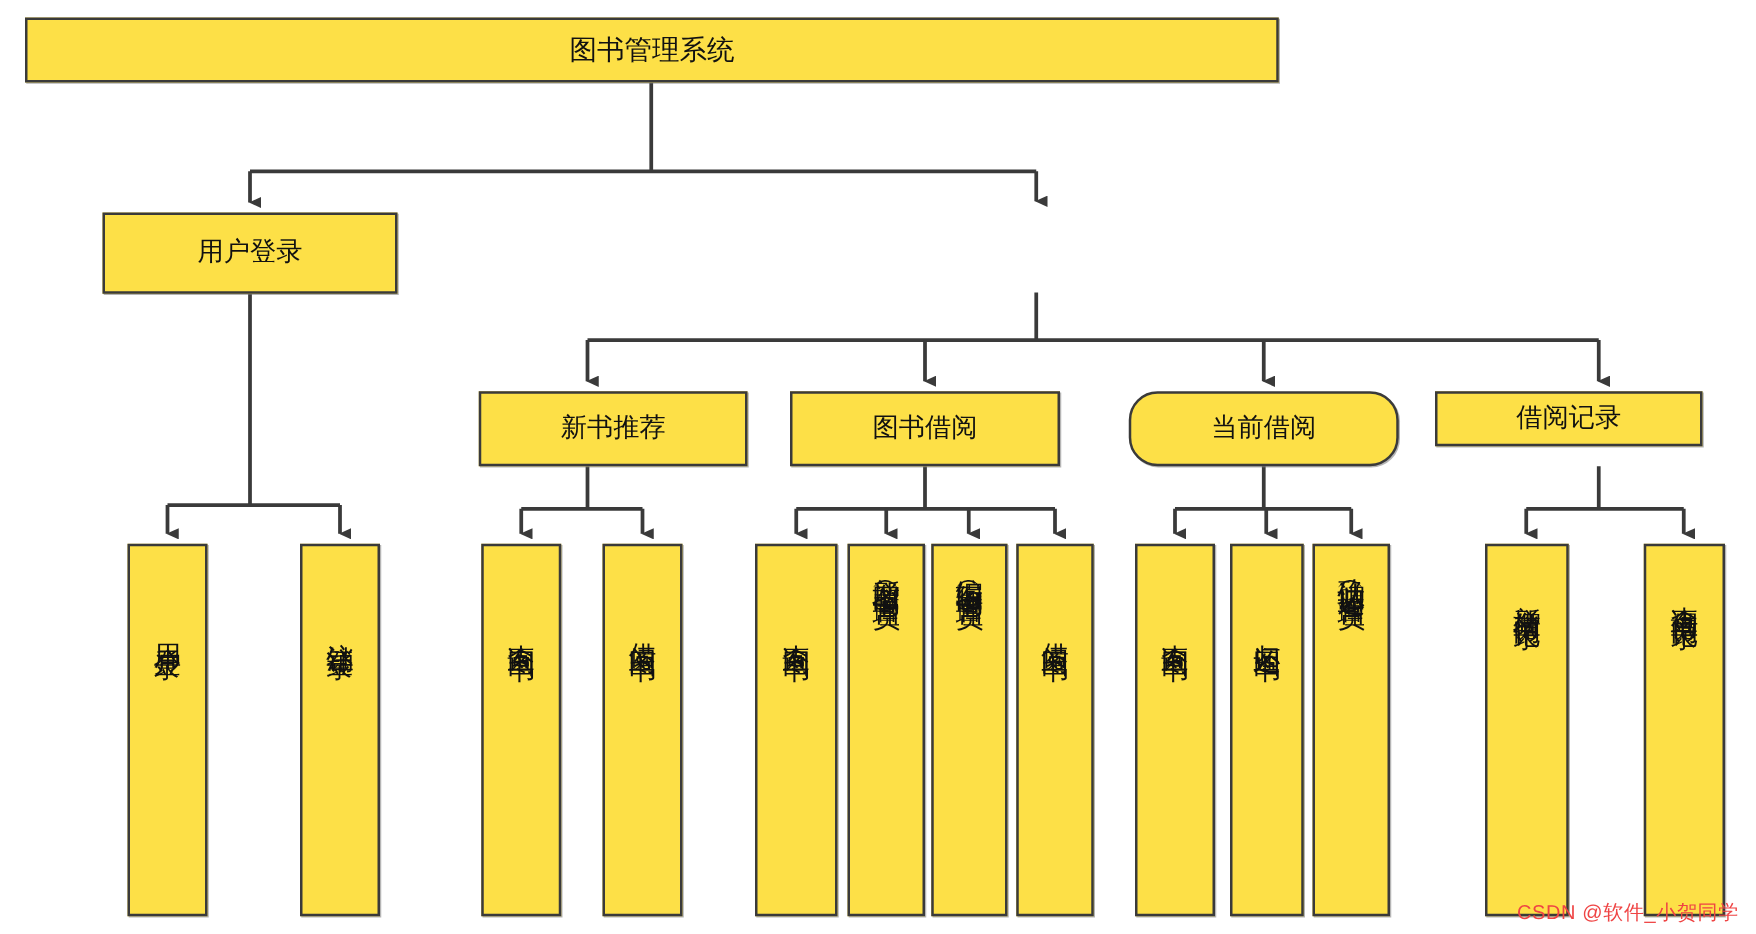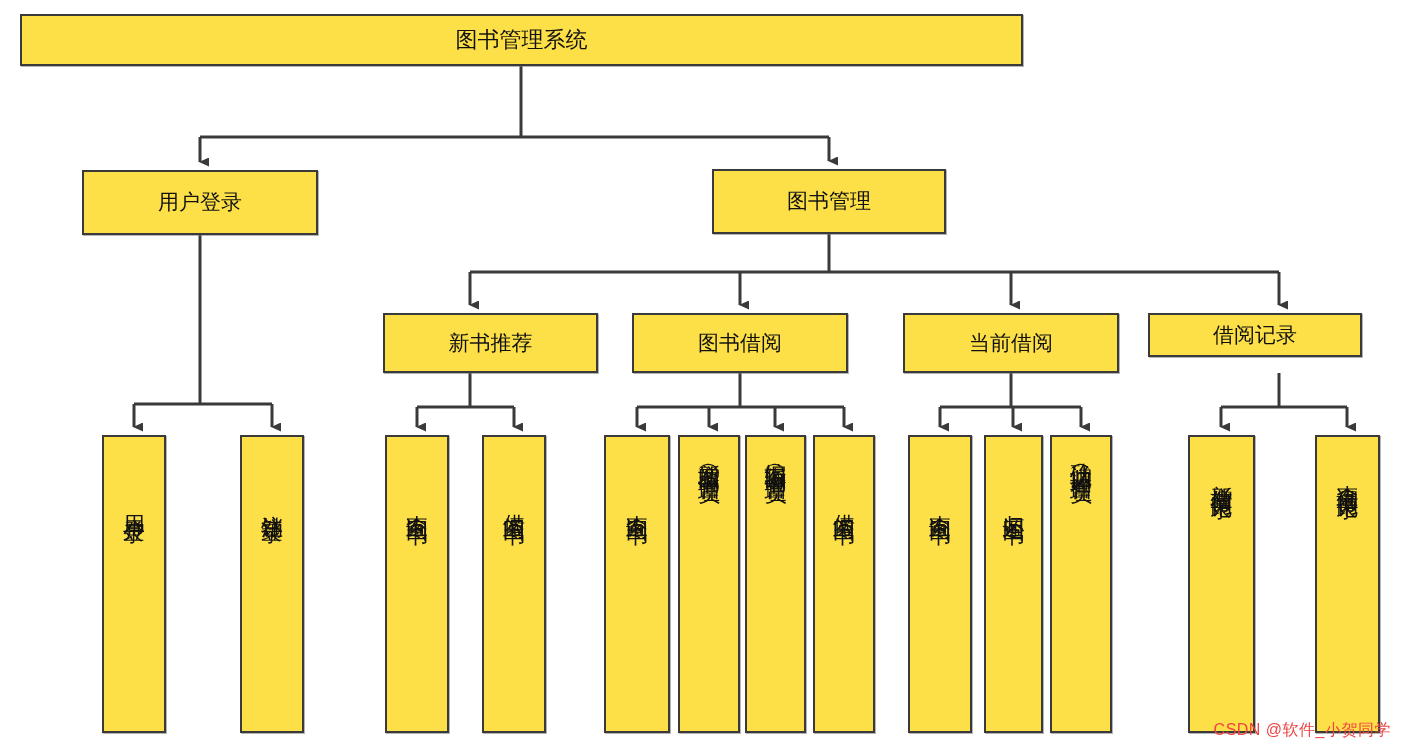--- a/index.html
+++ b/index.html
@@ -128,31 +128,28 @@
     </g>
   </svg>
 
   <div class="node root horiz" style="left:20px; top:14px; width:1003px; height:52px;">
     <span class="label">图书管理系统</span>
   </div>
 
   <div class="node horiz" style="left:82px; top:170px; width:236px; height:65px;">
     <span class="label">用户登录</span>
   </div>
-  <div class="node horiz" style="left:712px; top:169px; width:234px; height:65px;">
-    <span class="label">图书管理</span>
-  </div>
 
   <div class="node horiz" style="left:363px; top:313px; width:215px; height:60px;margin-left:20px;">
     <span class="label">新书推荐</span>
   </div>
   <div class="node horiz" style="left:632px; top:313px; width:216px; height:60px;">
     <span class="label">图书借阅</span>
   </div>
-  <div class="node horiz" style="left:903px; top:313px; width:216px; height:60px;">
+  <div class="node horiz" style="left:903px; top:313px; width:216px; height:60px;border-radius:23px;">
     <span class="label">当前借阅</span>
   </div>
   <div class="node horiz" style="left:1148px; top:313px; width:214px; height:44px;">
     <span class="label">借阅记录</span>
   </div>
 
   <div class="node vert" style="left:102px; top:435px; width:64px; height:298px; padding-top:60px;">
     <span class="label">用户登录</span>
   </div>
   <div class="node vert" style="left:240px; top:435px; width:64px; height:298px; padding-top:60px;">

